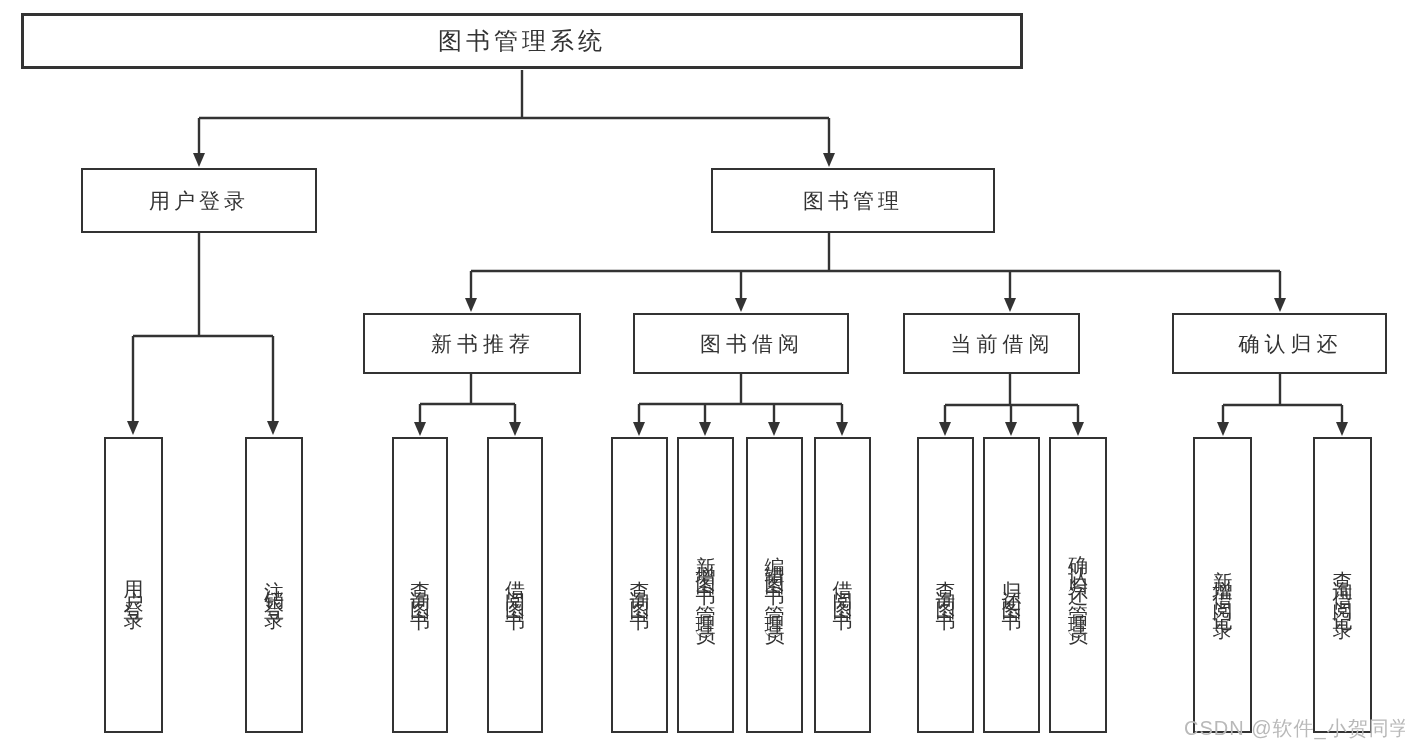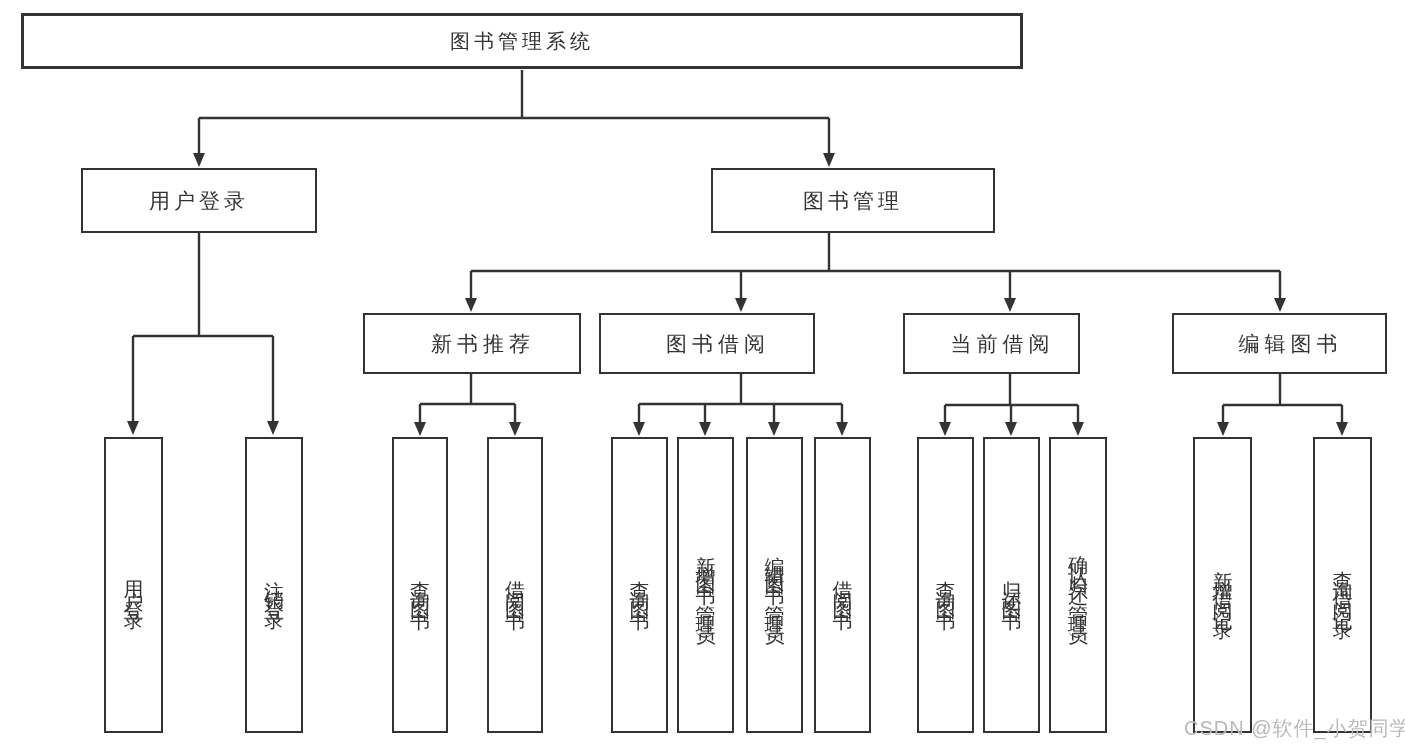--- a/index.html
+++ b/index.html
@@ -12,21 +12,21 @@
   }
   .wires{position:absolute;left:0;top:0;width:1405px;height:747px;}
   .box{
     position:absolute;
     box-sizing:border-box;
     background:#fff;
     border:2px solid #333;
     display:flex;align-items:center;justify-content:center;
     color:#333;
   }
-  .root{border-width:3px;font-size:20px;letter-spacing:4px;}
+  .root{border-width:3px;font-size:24px;letter-spacing:4px;}
   .lvl2{font-size:21px;letter-spacing:4px;}
   .lvl3{font-size:21px;letter-spacing:5px;padding-left:22px;}
   .vbox span{
     writing-mode:vertical-rl;
     text-orientation:mixed;
     font-size:20px;
     line-height:1.15;
     letter-spacing:10px;
     white-space:nowrap;
   }
@@ -85,28 +85,28 @@
   <div class="box lvl2" style="left:81px;top:168px;width:236px;height:65px">
     <span>用户登录</span>
   </div>
   <div class="box lvl2" style="left:711px;top:168px;width:284px;height:65px">
     <span>图书管理</span>
   </div>
 
   <div class="box lvl3" style="left:363px;top:313px;width:218px;height:61px">
     <span>新书推荐</span>
   </div>
-  <div class="box lvl3" style="left:599px;top:313px;width:216px;height:61px">
+  <div class="box lvl3" style="left:633px;top:313px;width:216px;height:61px">
     <span>图书借阅</span>
   </div>
   <div class="box lvl3" style="left:903px;top:313px;width:177px;height:61px">
     <span>当前借阅</span>
   </div>
   <div class="box lvl3" style="left:1172px;top:313px;width:215px;height:61px">
-    <span>编辑图书</span>
+    <span>确认归还</span>
   </div>
 
   <div class="box vbox" style="left:104px;top:437px;width:59px;height:296px">
     <span>用户登录</span>
   </div>
   <div class="box vbox" style="left:245px;top:437px;width:58px;height:296px">
     <span>注销登录</span>
   </div>
 
   <div class="box vbox" style="left:392px;top:437px;width:56px;height:296px">

